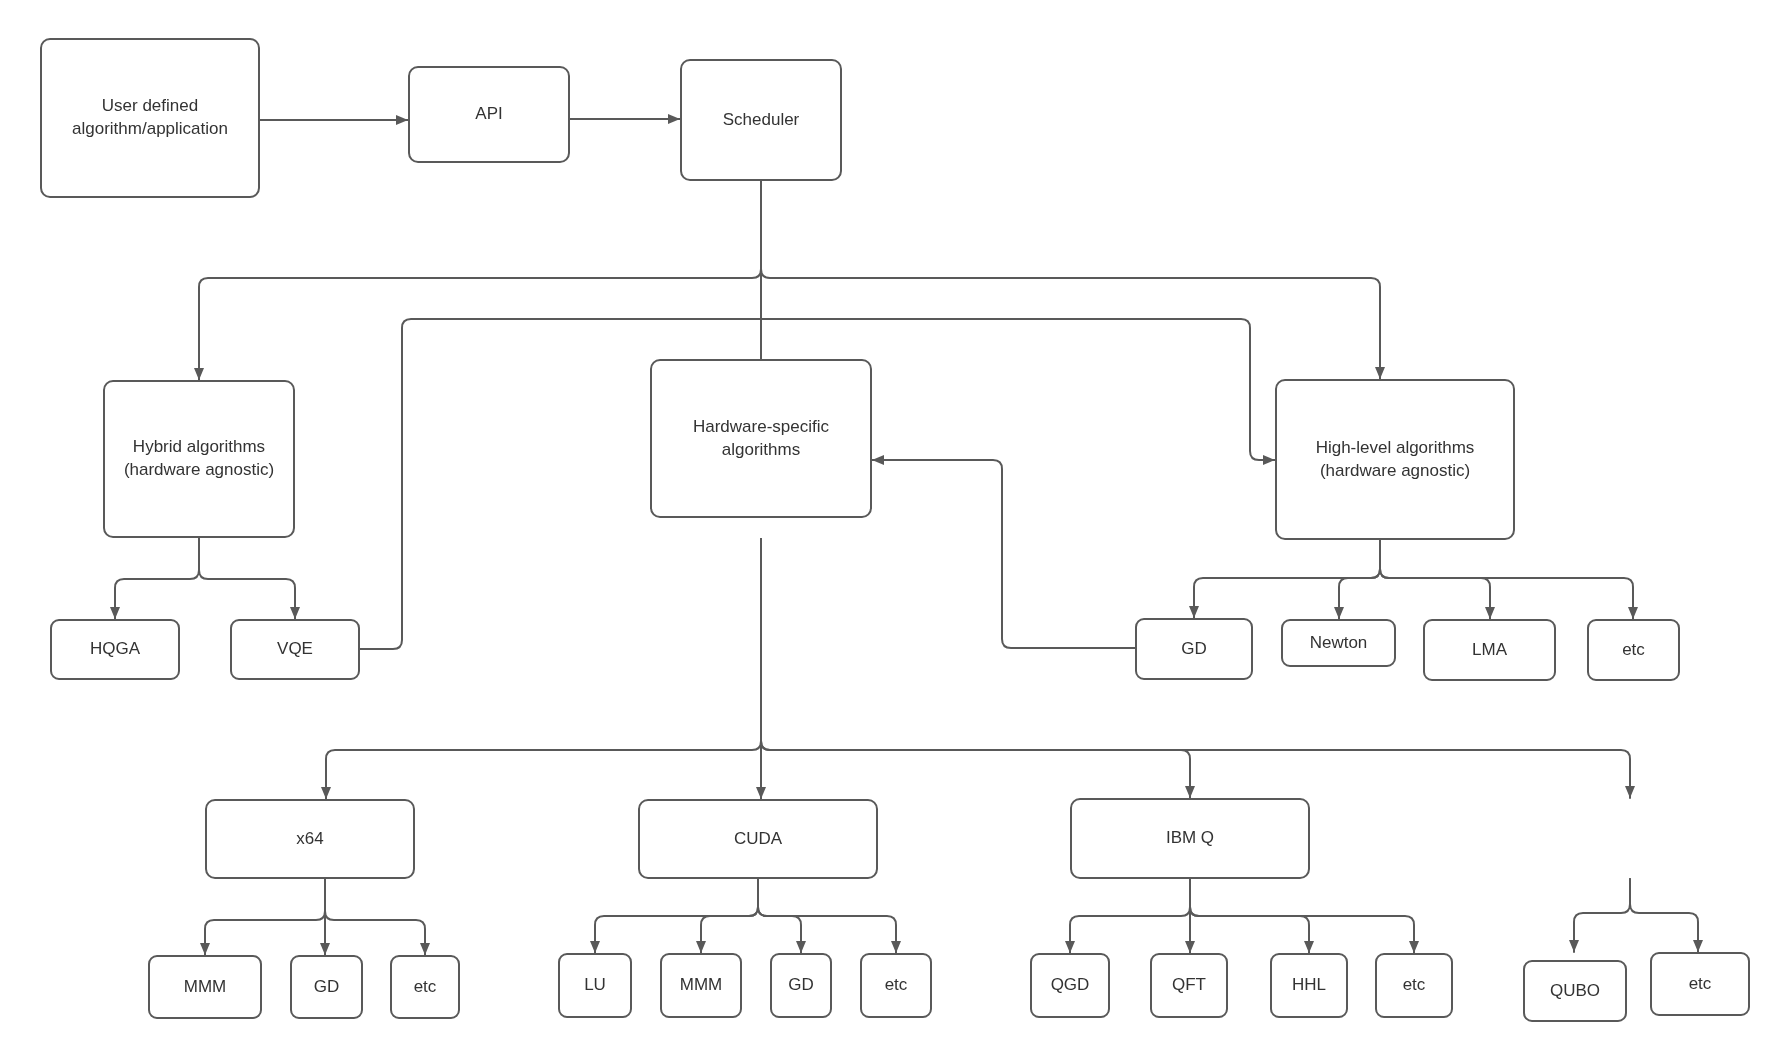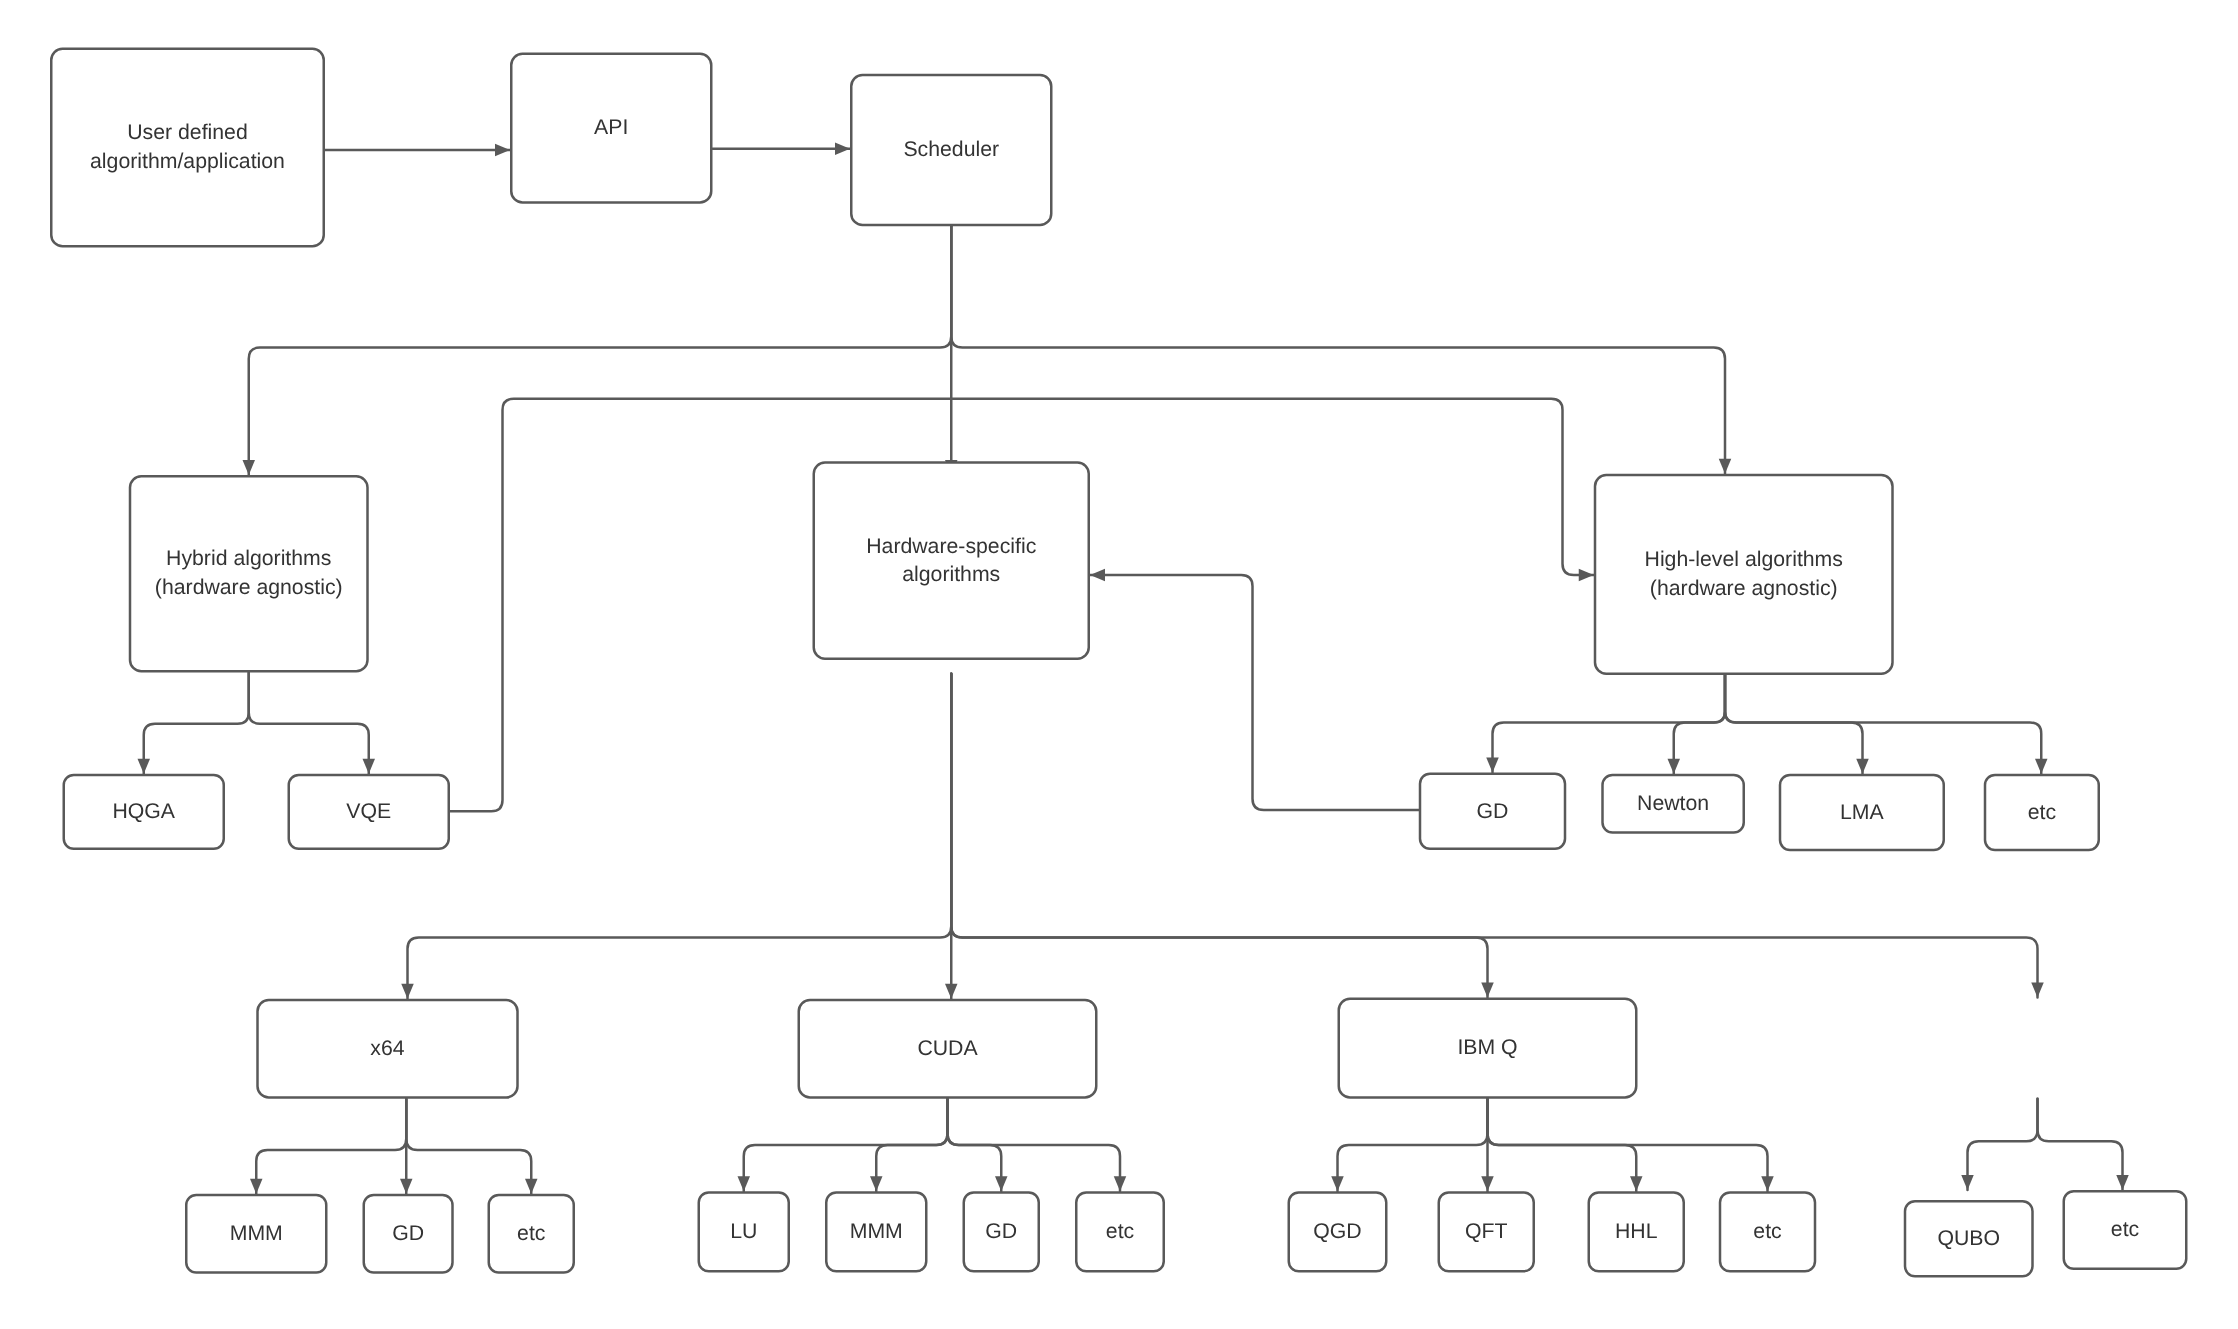--- a/index.html
+++ b/index.html
@@ -50,25 +50,25 @@
         <path d="M1190,879 L1190,907 Q1190,916 1181,916 L1079,916 Q1070,916 1070,925 L1070,953" marker-end="url(#arw)"></path>
         <path d="M1190,879 L1190,953" marker-end="url(#arw)"></path>
         <path d="M1190,879 L1190,907 Q1190,916 1199,916 L1300,916 Q1309,916 1309,925 L1309,953" marker-end="url(#arw)"></path>
         <path d="M1190,879 L1190,907 Q1190,916 1199,916 L1405,916 Q1414,916 1414,925 L1414,953" marker-end="url(#arw)"></path>
         <path d="M1630,879 L1630,904 Q1630,913 1621,913 L1583,913 Q1574,913 1574,922 L1574,952" marker-end="url(#arw)"></path>
         <path d="M1630,879 L1630,904 Q1630,913 1639,913 L1689,913 Q1698,913 1698,922 L1698,952" marker-end="url(#arw)"></path>
       </g>
   </svg>
 
   <div class="node big" style="left:40px;top:38px;width:220px;height:160px">User defined algorithm/application</div>
-  <div class="node big" style="left:408px;top:42px;width:162px;height:121px">API</div>
+  <div class="node big" style="left:408px;top:66px;width:162px;height:97px">API</div>
   <div class="node big" style="left:680px;top:59px;width:162px;height:122px">Scheduler</div>
 
   <div class="node big" style="left:103px;top:380px;width:192px;height:158px">Hybrid algorithms (hardware agnostic)</div>
-  <div class="node big" style="left:650px;top:369px;width:222px;height:159px">Hardware-specific algorithms</div>
+  <div class="node big" style="left:650px;top:359px;width:222px;height:159px">Hardware-specific algorithms</div>
   <div class="node big" style="left:1275px;top:379px;width:240px;height:161px">High-level algorithms (hardware agnostic)</div>
 
   <div class="node" style="left:50px;top:619px;width:130px;height:61px">HQGA</div>
   <div class="node" style="left:230px;top:619px;width:130px;height:61px">VQE</div>
 
   <div class="node" style="left:1135px;top:618px;width:118px;height:62px">GD</div>
   <div class="node" style="left:1281px;top:619px;width:115px;height:48px">Newton</div>
   <div class="node" style="left:1423px;top:619px;width:133px;height:62px">LMA</div>
   <div class="node" style="left:1587px;top:619px;width:93px;height:62px">etc</div>
 

